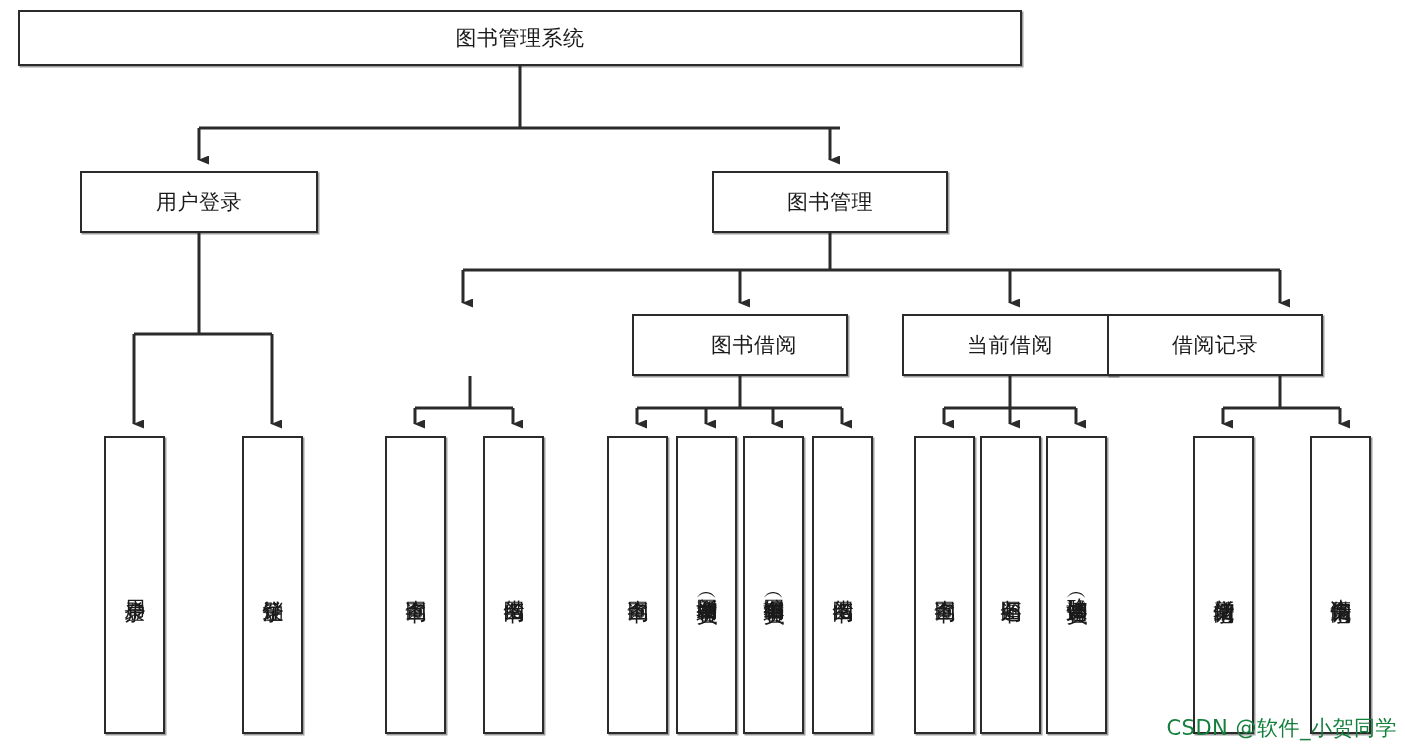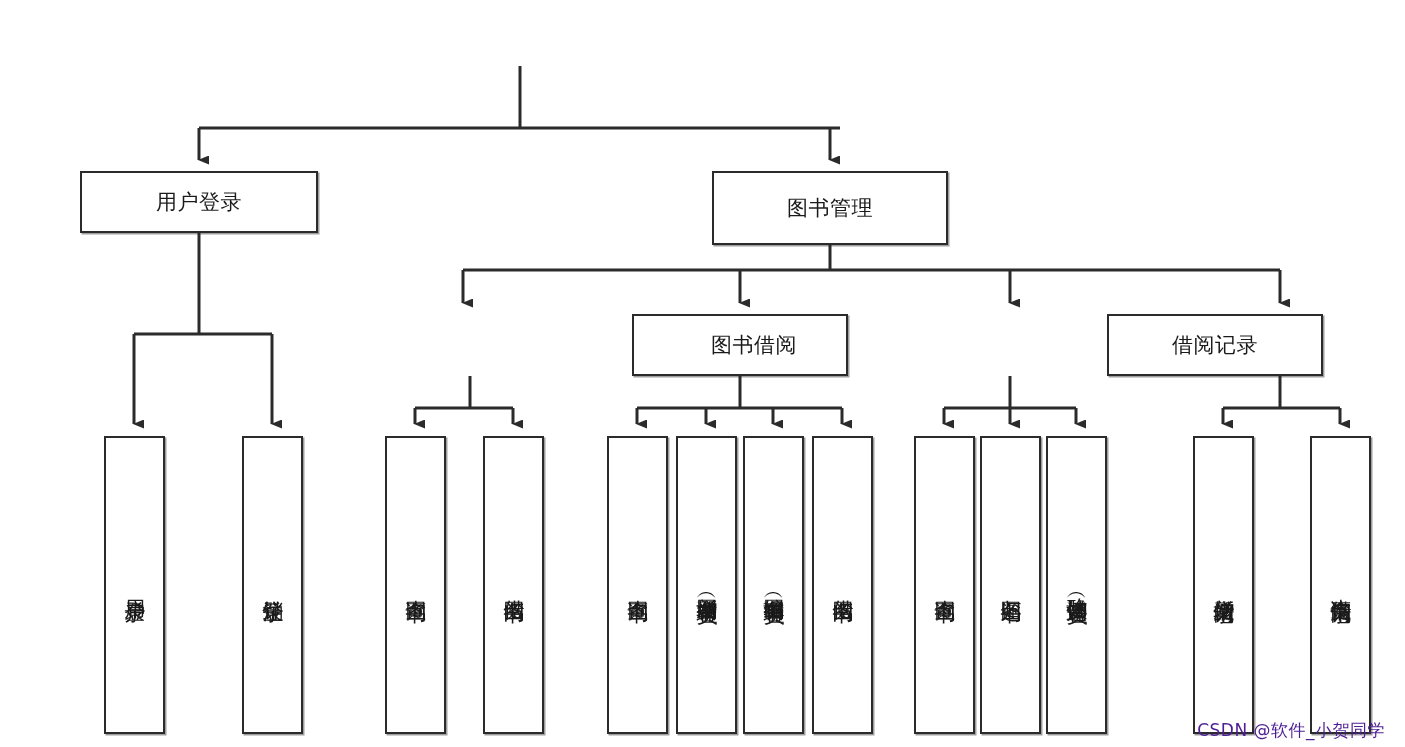--- a/index.html
+++ b/index.html
@@ -51,24 +51,24 @@
     align-items: center;
     justify-content: center;
   }
   .node.vert .vlabel {
     writing-mode: vertical-rl;
     text-orientation: upright;
     white-space: nowrap;
   }
   #watermark {
     position: absolute;
-    right: 20px;
+    right: 8px;
     bottom: 5px;
-    font-size: 17px;
-    color: #4c1d95;
+    font-size: 21px;
+    color: #15803d;
     letter-spacing: 0.5px;
     user-select: none;
     white-space: nowrap;
   }
 </style>
 </head>
 <body>
 
 <div id="canvas">
 
@@ -115,30 +115,36 @@
       <path d="M1010,408 L1010,424" marker-end="url(#arrow)"></path>
       <path d="M1076,408 L1076,424" marker-end="url(#arrow)"></path>
 
       <path d="M1280,376 L1280,408"></path>
       <path d="M1223,408 L1340,408"></path>
       <path d="M1223,408 L1223,424" marker-end="url(#arrow)"></path>
       <path d="M1340,408 L1340,424" marker-end="url(#arrow)"></path>
     </g>
   </svg>
 
+  <div class="node horiz" style="left:18px; top:10px; width:1004px; height:56px;">
+    <span>图书管理系统</span>
+  </div>
 
   <div class="node horiz" style="left:80px; top:171px; width:238px; height:62px;">
     <span>用户登录</span>
   </div>
-  <div class="node horiz" style="left:712px; top:171px; width:236px; height:74px;">
+  <div class="node horiz" style="left:712px; top:171px; width:236px; height:62px;">
     <span>图书管理</span>
   </div>
 
   <div class="node horiz" style="left:632px; top:314px; width:216px; height:62px;padding-left:28px;">
     <span>图书借阅</span>
+  </div>
+  <div class="node horiz" style="left:902px; top:314px; width:216px; height:62px;">
+    <span>当前借阅</span>
   </div>
   <div class="node horiz" style="left:1107px; top:314px; width:216px; height:62px;">
     <span>借阅记录</span>
   </div>
 
   <div class="node vert" style="left:104px; top:436px; width:61px; height:298px;">
     <span class="vlabel">用户登录</span>
   </div>
   <div class="node vert" style="left:242px; top:436px; width:61px; height:298px;">
     <span class="vlabel">注销登录</span>

